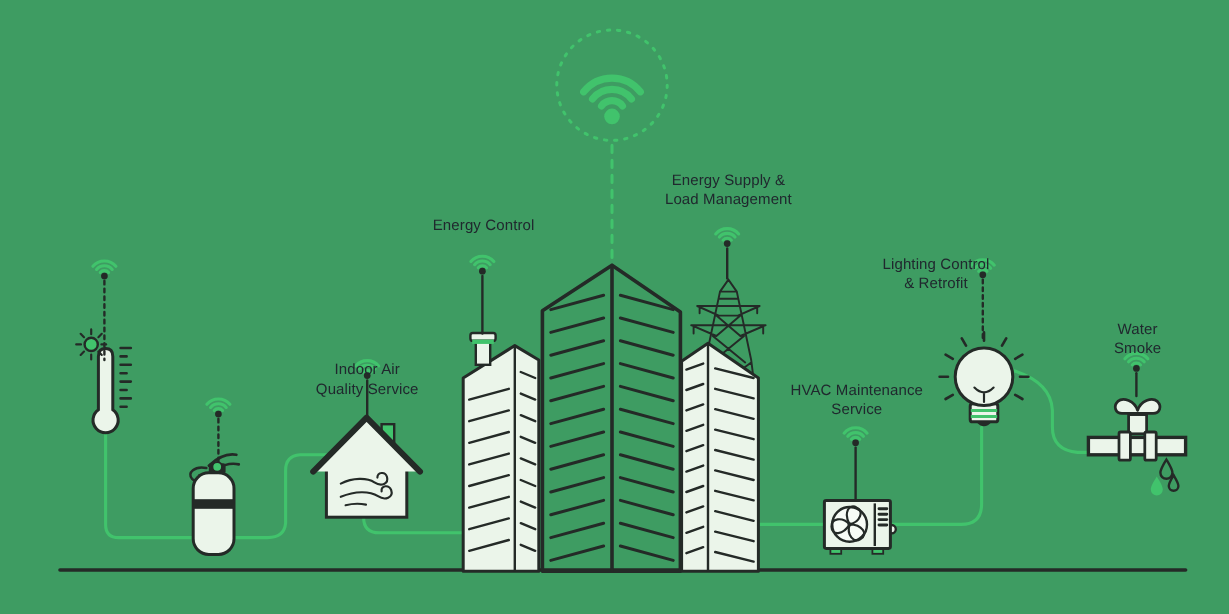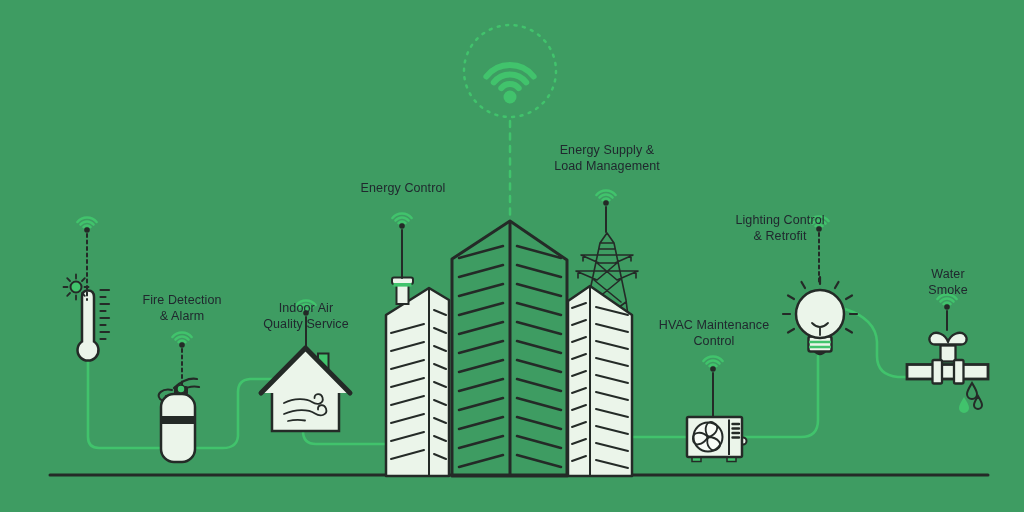--- a/index.html
+++ b/index.html
@@ -206,25 +206,23 @@
         <g>
           <line x1="947" y1="311" x2="947" y2="330" stroke="#242A27" stroke-width="2" stroke-linecap="round"></line>
           <path d="M 943.553 304.1065 A 4.5 4.5 0 0 1 950.447 304.1065" fill="none" stroke="#41C36C" stroke-width="2.6" stroke-linecap="round"></path>
           <path d="M 940.489 301.5345 A 8.5 8.5 0 0 1 953.511 301.5345" fill="none" stroke="#41C36C" stroke-width="2.6" stroke-linecap="round"></path>
           <path d="M 937.425 298.9625 A 12.5 12.5 0 0 1 956.575 298.9625" fill="none" stroke="#41C36C" stroke-width="2.6" stroke-linecap="round"></path>
           <circle cx="947" cy="307" r="2.8" fill="#242A27"></circle>
         </g>
       </g>
 </svg>
 
-  <div class="node-label" style="left: 182px; top: 293px;">Fire Detection
-&amp; Alarm</div>
   <div class="node-label" style="left: 306px; top: 257px; margin-top: 44px;">Indoor Air
 Quality Service</div>
   <div class="node-label" style="left: 403px; top: 181px;">Energy Control</div>
   <div class="node-label" style="left: 607px; top: 143px;">Energy Supply &amp;
 Load Management</div>
   <div class="node-label" style="left: 714px; top: 318px;">HVAC Maintenance
-Control</div>
+Service</div>
   <div class="node-label" style="left: 780px; top: 174px; margin-top: 39px;">Lighting Control
 &amp; Retrofit</div>
   <div class="node-label" style="left: 948px; top: 267px;">Water Smoke</div>
 </div>
 
 </body></html>

